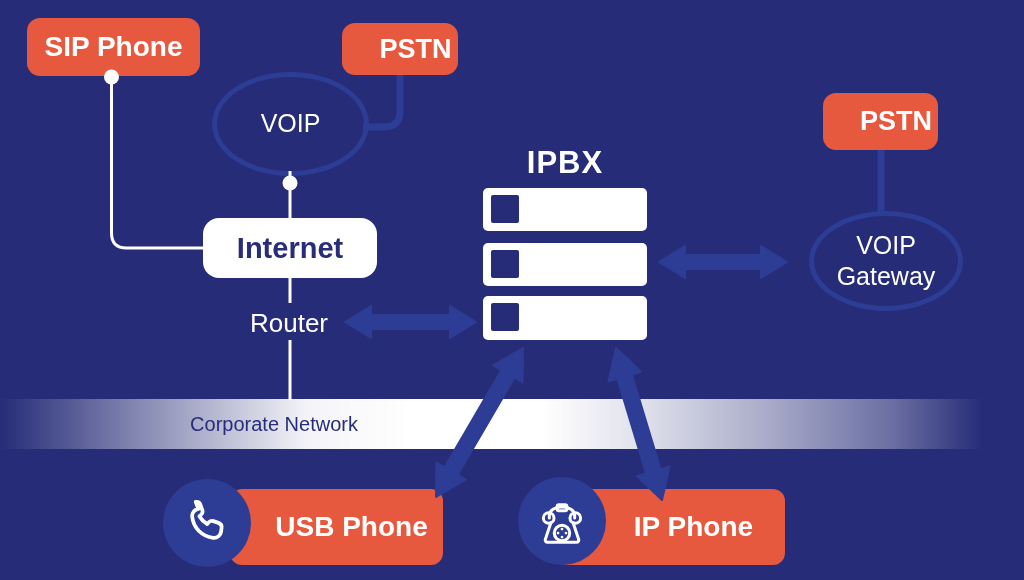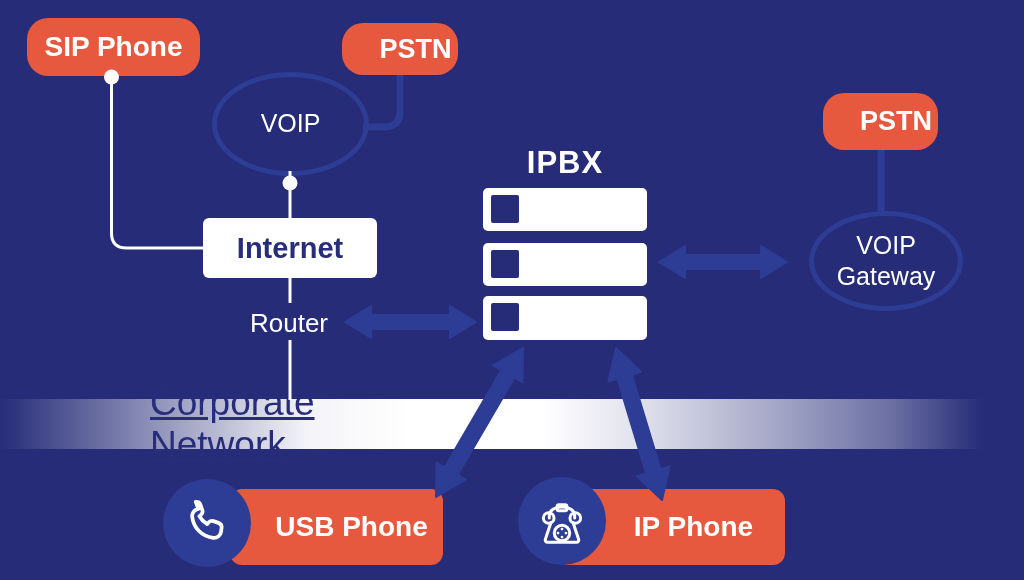--- a/index.html
+++ b/index.html
@@ -9,21 +9,21 @@
     width:1024px; height:580px;
     background: var(--background, #262C77);
     font-family: "Liberation Sans", sans-serif;
     overflow:hidden;
   }
   .abs { position:absolute; }
 
   
   .orange-box {
     background: var(--orange, #E7593E);
-    border-radius:21px;
+    border-radius:13px;
     display:flex; align-items:center; justify-content:center;
     color: var(--white, #fff);
     font-weight:700;
   }
   .fs28 { font-size:28px; }
   .fs27 { font-size:27px;padding-left:31px; }
 
   
   .white-box {
     background: var(--white, #fff);
@@ -77,21 +77,21 @@
       #ffffff 53%,
       rgba(255,255,255,0.85) 63%,
       rgba(255,255,255,0.60) 75%,
       rgba(255,255,255,0.32) 87%,
       rgba(255,255,255,0) 96%);
   }
   .band-label {
     position:absolute; left:150px; top:399px; width:248px; height:50px;
     display:flex; align-items:center; justify-content:center;
     color: var(--text-navy,#272D7B);
-    font-size:37px; font-weight:500;text-decoration:underline;
+    font-size:20px; font-weight:500;
   }
 
   
   .phone-circle {
     position:absolute; width:88px; height:88px; border-radius:50%;
     background: var(--accent-blue,#2D3C94);
     display:flex; align-items:center; justify-content:center;
     z-index:3;
   }
   .phone-pill {
@@ -117,21 +117,21 @@
 </div>
 
 <div class="abs orange-box fs27 node" style="left:342px; top:23px; width:116px; height:52px;">
   <span>PSTN</span>
 </div>
 
 <div class="abs ellipse node" style="left:212px; top:72px; width:157px; height:104px;">
   <span>VOIP</span>
 </div>
 
-<div class="abs white-box node" style="left:203px; top:218px; width:174px; height:60px;border-radius:6px;">
+<div class="abs white-box node" style="left:203px; top:218px; width:174px; height:60px;">
   <span>Internet</span>
 </div>
 
 <div class="abs white-label node" style="left:239px; top:308px; width:100px;">Router</div>
 
 <div class="abs ipbx-title node" style="left:483px; top:145px; width:164px;">IPBX</div>
 <div>
   <div class="server-bar" style="top:188px;">
       <div class="slot"></div>
     </div>

